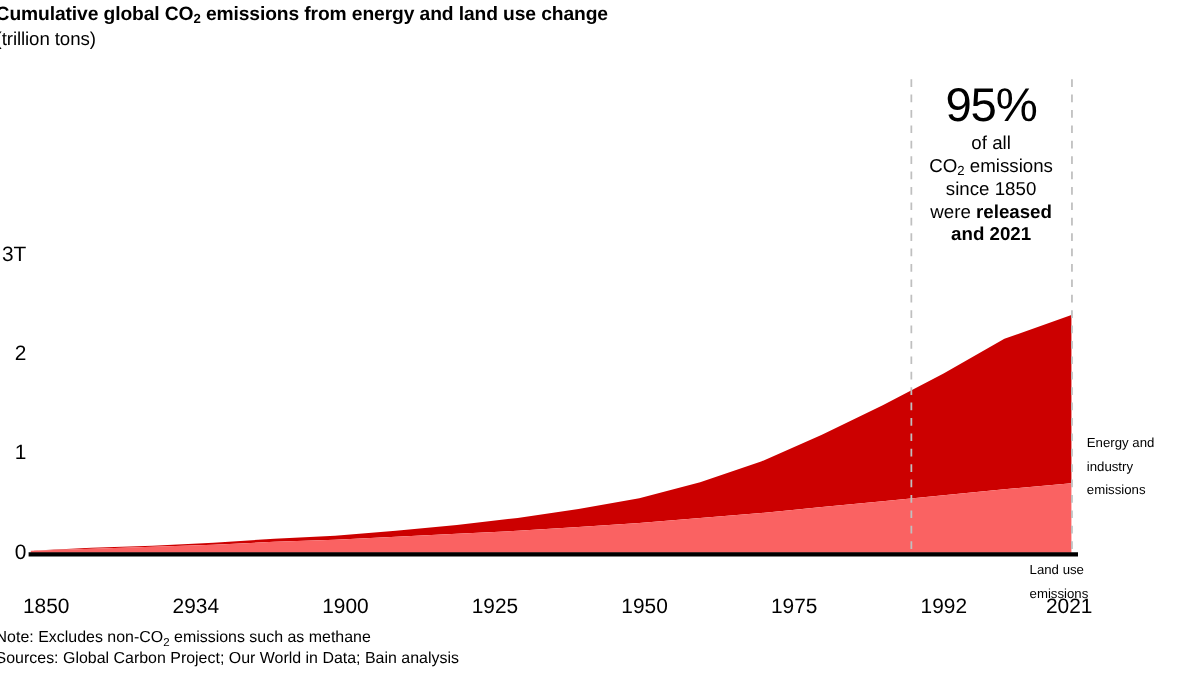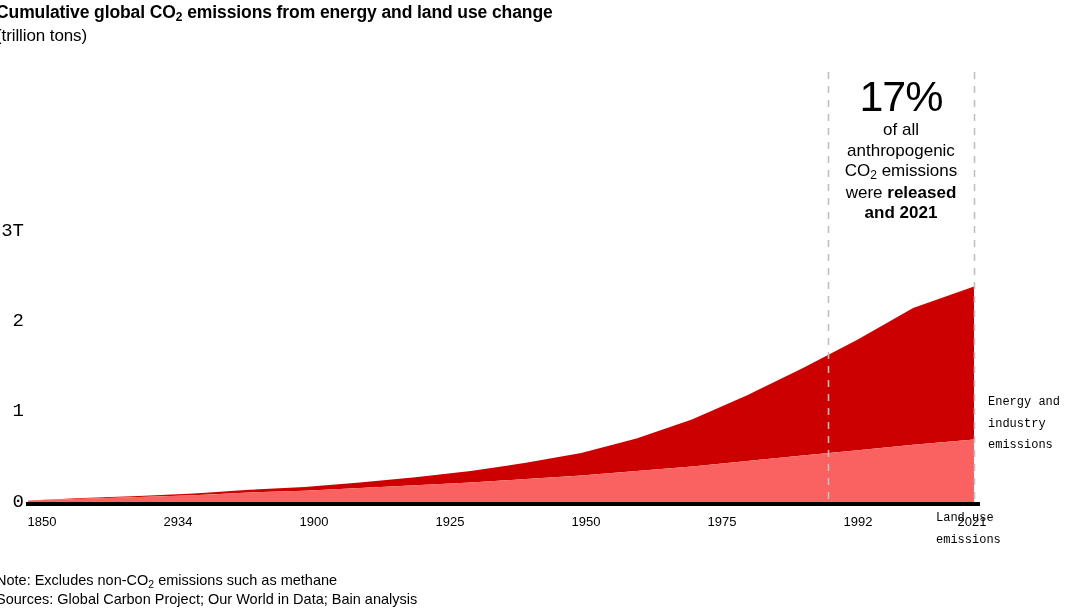--- a/index.html
+++ b/index.html
@@ -43,21 +43,20 @@
     white-space: nowrap;
   }
 
   
   #plot-area {
     position: absolute;
     left: 0px;
     top: 60px;
     width: 1060px;
     height: 450px;
-    font-family: Liberation Mono, monospace;
   }
 
   
   .y-tick-label {
     position: absolute;
     left: -4px;
     width: 28px;
     text-align: right;
     font-size: 19px;
     line-height: 19px;
@@ -66,24 +65,25 @@
   
   #x-axis-labels {
     position: absolute;
     left: 0;
     top: 512px;
     width: 1080px;
     height: 30px;
   }
   .x-tick-label {
     position: absolute;
-    font-size: 13px;
+    font-size: 19px;
     line-height: 20px;
     transform: translateX(-50%);
     white-space: nowrap;
+    margin-top: 30px;
   }
 
   
   #callout {
     position: absolute;
     left: 828px;
     top: 72px;
     width: 146px;
     text-align: center;
   }
@@ -170,25 +170,25 @@
     <div>emissions</div>
   </div>
   <div class="series-label" id="label-landuse">
     <div>Land use</div>
     <div>emissions</div>
   </div>
 
 </div>
 
 <div id="callout">
-  <div id="callout-value">17%</div>
+  <div id="callout-value">95%</div>
   <div id="callout-text">
     <div>of all</div>
-    <div>anthropogenic</div>
     <div><span>CO</span><sub>2</sub><span> emissions</span></div>
+    <div>since 1850</div>
     <div><span>were </span><span class="em">released</span></div>
     <div class="em">and 2021</div>
   </div>
 </div>
 
 <div id="x-axis-labels">
   <div class="x-tick-label" style="left:42px">1850</div>
   <div class="x-tick-label" style="left:178px">2934</div>
   <div class="x-tick-label" style="left:314px">1900</div>
   <div class="x-tick-label" style="left:450px">1925</div>

